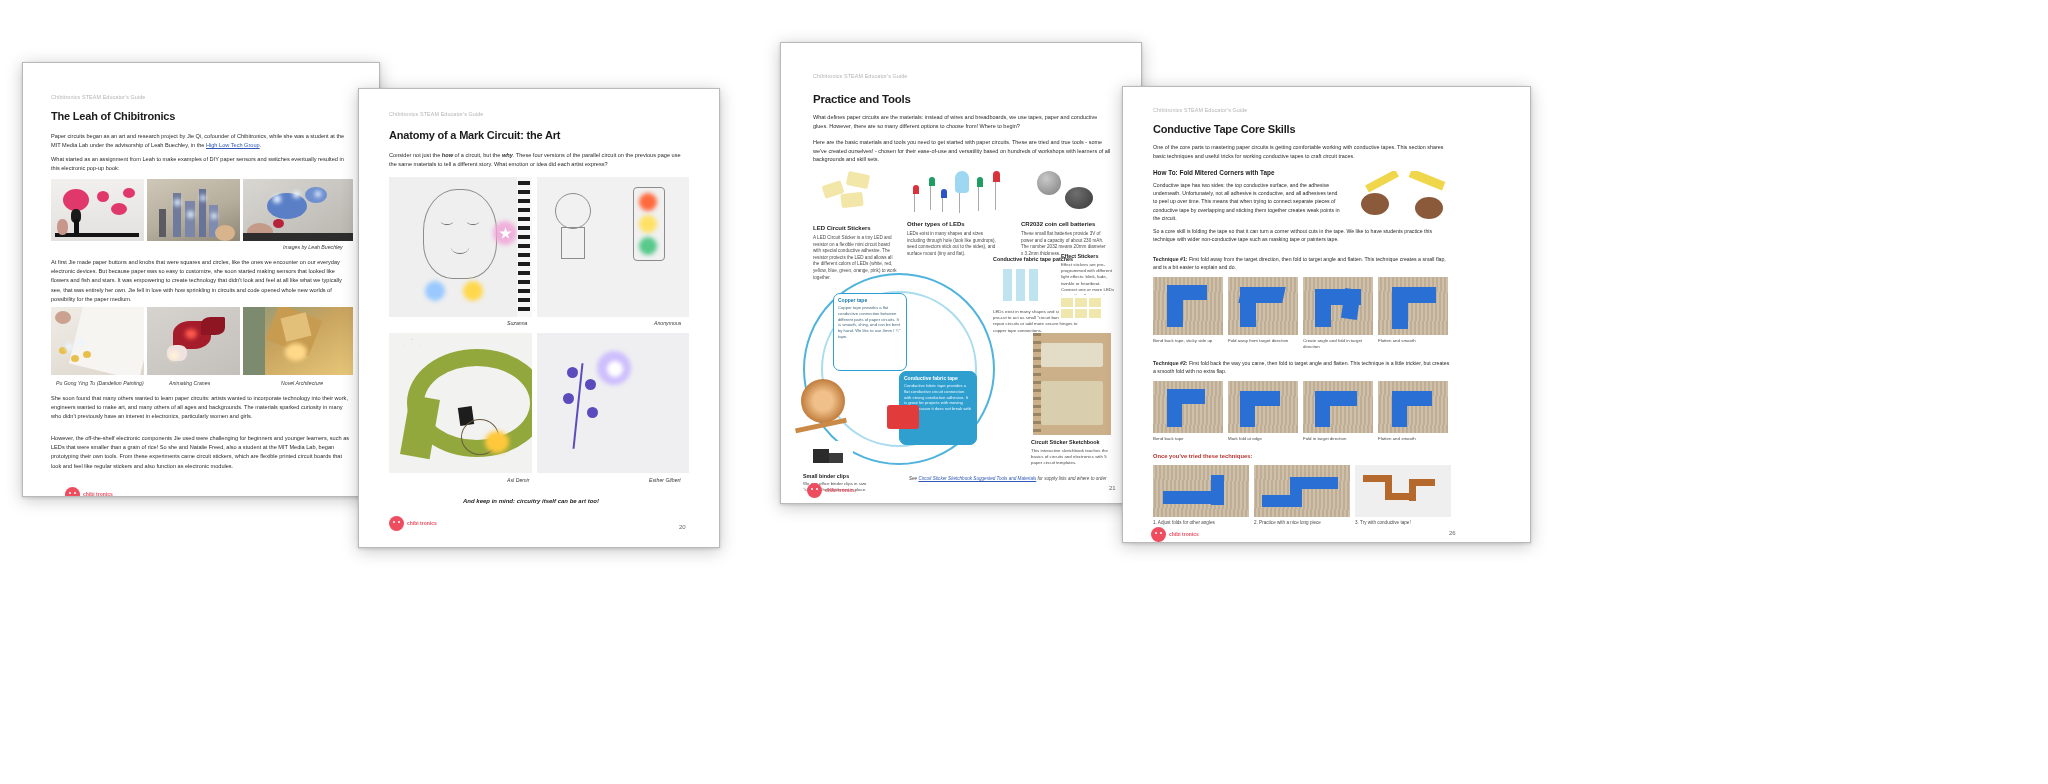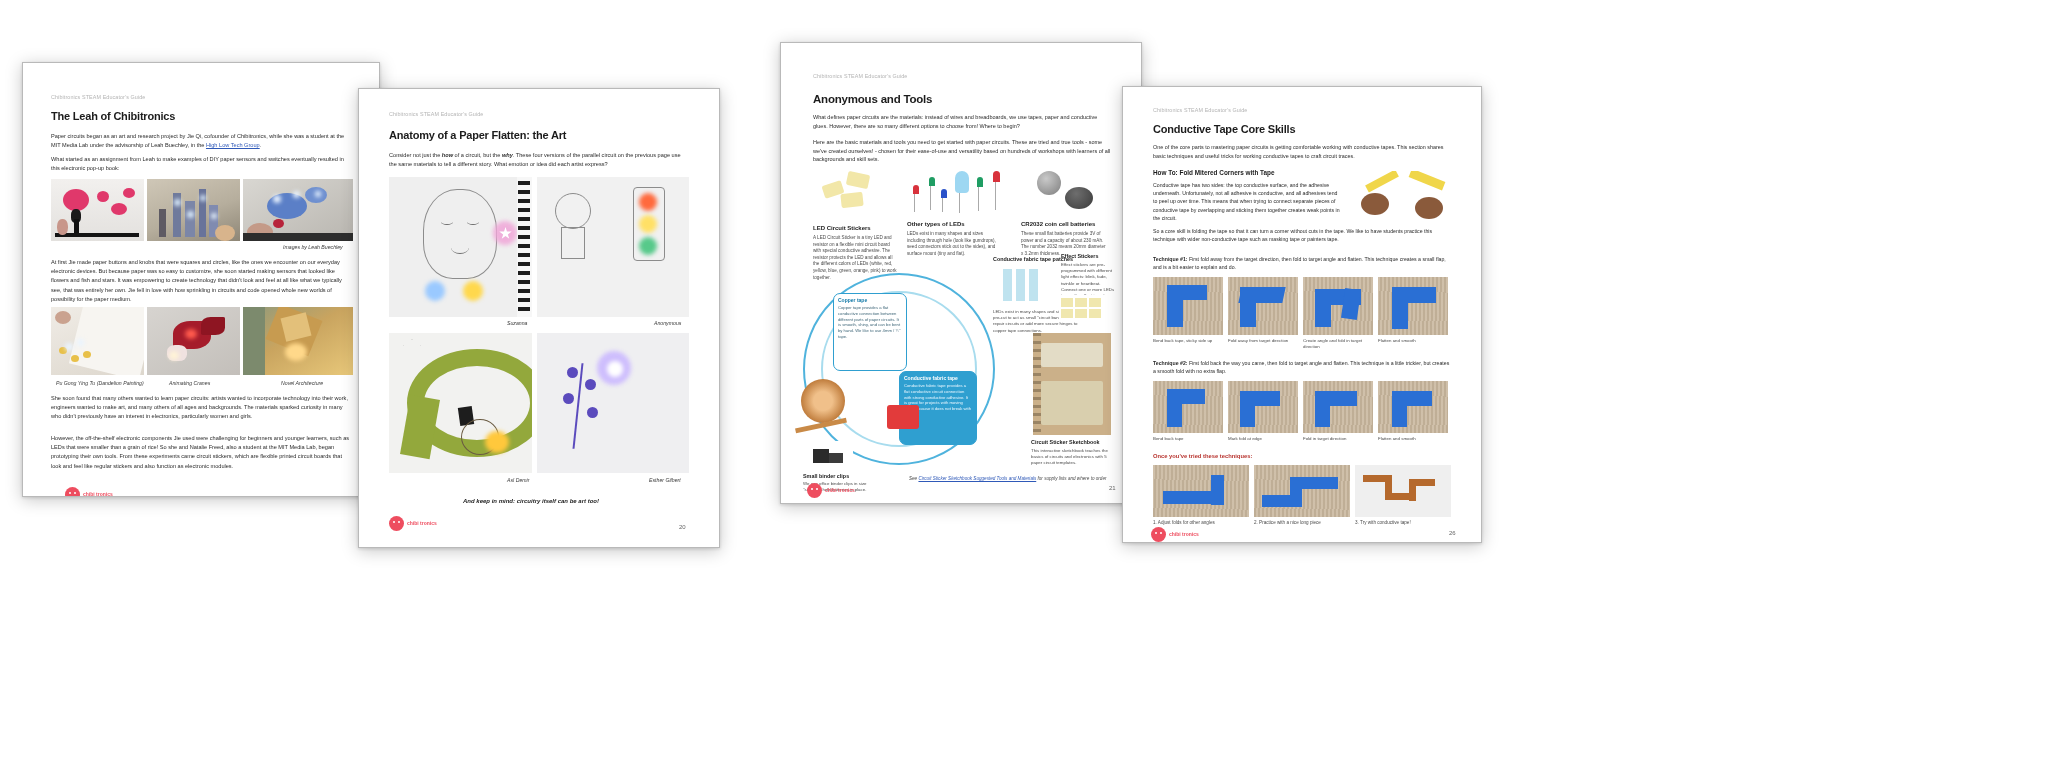--- a/index.html
+++ b/index.html
@@ -222,21 +222,21 @@
         <div class="wd">chibi tronics</div>
       </div>
       <div class="pagenum" style="left:336px;top:427px;font-size:6px;">10</div>
     </div>
   </div>
 
   <div class="page" id="p20" style="left:358px;top:88px;width:362px;height:460px;">
     <div class="page-inner">
       <div class="runhead" style="left:30px;top:22px;font-size:5.4px;">Chibitronics STEAM Educator's Guide</div>
 
-      <div class="h1" style="left:30px;top:40px;font-size:11px;">Anatomy of a Paper Flatten: the Art</div>
+      <div class="h1" style="left:30px;top:40px;font-size:11px;">Anatomy of a Mark Circuit: the Art</div>
 
       <div class="para" style="left:30px;top:62px;width:300px;font-size:5.6px;line-height:9.2px;">
         <span>Consider not just the </span><b><i>how</i></b><span> of a circuit, but the </span><b><i>why</i></b><span>. These four versions of the parallel circuit on the previous page use the same materials to tell a different story. What emotion or idea did each artist express?</span>
       </div>
 
       <div class="img sketch" style="left:30px;top:88px;width:143px;height:140px;">
         <div class="sc">
           <div class="blob" style="left:34px;top:12px;width:72px;height:88px;border:1.4px solid #8c8c8c;background:transparent;border-radius:46% 46% 40% 40%;"></div>
           <div class="blob" style="left:52px;top:42px;width:12px;height:5px;border-bottom:1.3px solid #6d6d6d;background:transparent;"></div>
           <div class="blob" style="left:78px;top:42px;width:12px;height:5px;border-bottom:1.3px solid #6d6d6d;background:transparent;"></div>
@@ -293,21 +293,21 @@
         <div class="wd">chibi tronics</div>
       </div>
       <div class="pagenum" style="left:320px;top:435px;font-size:6px;">20</div>
     </div>
   </div>
 
   <div class="page" id="p21" style="left:780px;top:42px;width:362px;height:462px;">
     <div class="page-inner">
       <div class="runhead" style="left:32px;top:30px;font-size:5.4px;">Chibitronics STEAM Educator's Guide</div>
 
-      <div class="h1" style="left:32px;top:50px;font-size:11.5px;">Anonymous and Tools</div>
+      <div class="h1" style="left:32px;top:50px;font-size:11.5px;">Practice and Tools</div>
 
       <div class="para" style="left:32px;top:70px;width:298px;font-size:5.5px;line-height:8.6px;">What defines paper circuits are the materials: instead of wires and breadboards, we use tapes, paper and conductive glues. However, there are so many different options to choose from! Where to begin?</div>
       <div class="para" style="left:32px;top:95px;width:298px;font-size:5.5px;line-height:8.6px;">Here are the basic materials and tools you need to get started with paper circuits. These are tried and true tools - some we've created ourselves! - chosen for their ease-of-use and versatility based on hundreds of workshops with learners of all backgrounds and skill sets.</div>
 
       <div class="img gray" style="left:36px;top:126px;width:76px;height:48px;background:#fff;">
         <div class="sc">
           <div class="rect" style="left:6px;top:14px;width:20px;height:13px;background:#f2e7a8;border-radius:2px;transform:rotate(-18deg);"></div>
           <div class="rect" style="left:30px;top:4px;width:22px;height:14px;background:#f2e7a8;border-radius:2px;transform:rotate(12deg);"></div>
           <div class="rect" style="left:24px;top:24px;width:22px;height:14px;background:#f2e7a8;border-radius:2px;transform:rotate(-6deg);"></div>
         </div>
@@ -412,21 +412,21 @@
       </div>
 
       <div class="logo" style="left:26px;top:440px;">
         <div class="mark"></div>
         <div class="wd">chibi tronics</div>
       </div>
       <div class="pagenum" style="left:328px;top:442px;font-size:6px;">21</div>
     </div>
   </div>
 
-  <div class="page" id="p26" style="left:1122px;top:86px;width:360px;height:457px;">
+  <div class="page" id="p26" style="left:1122px;top:86px;width:409px;height:457px;">
     <div class="page-inner">
       <div class="runhead" style="left:30px;top:20px;font-size:5.4px;">Chibitronics STEAM Educator's Guide</div>
 
       <div class="h1" style="left:30px;top:36px;font-size:11px;">Conductive Tape Core Skills</div>
 
       <div class="para" style="left:30px;top:56px;width:300px;font-size:5.4px;line-height:8.6px;">One of the core parts to mastering paper circuits is getting comfortable working with conductive tapes. This section shares basic techniques and useful tricks for working conductive tapes to craft circuit traces.</div>
 
       <div class="h2" style="left:30px;top:82px;font-size:6.4px;">How To: Fold Mitered Corners with Tape</div>
 
       <div class="para" style="left:30px;top:94px;width:190px;font-size:5.2px;line-height:8.2px;">Conductive tape has two sides: the top conductive surface, and the adhesive underneath. Unfortunately, not all adhesive is conductive, and all adhesives tend to peel up over time. This means that when trying to connect separate pieces of conductive tape by overlapping and sticking them together creates weak points in the circuit.</div>

